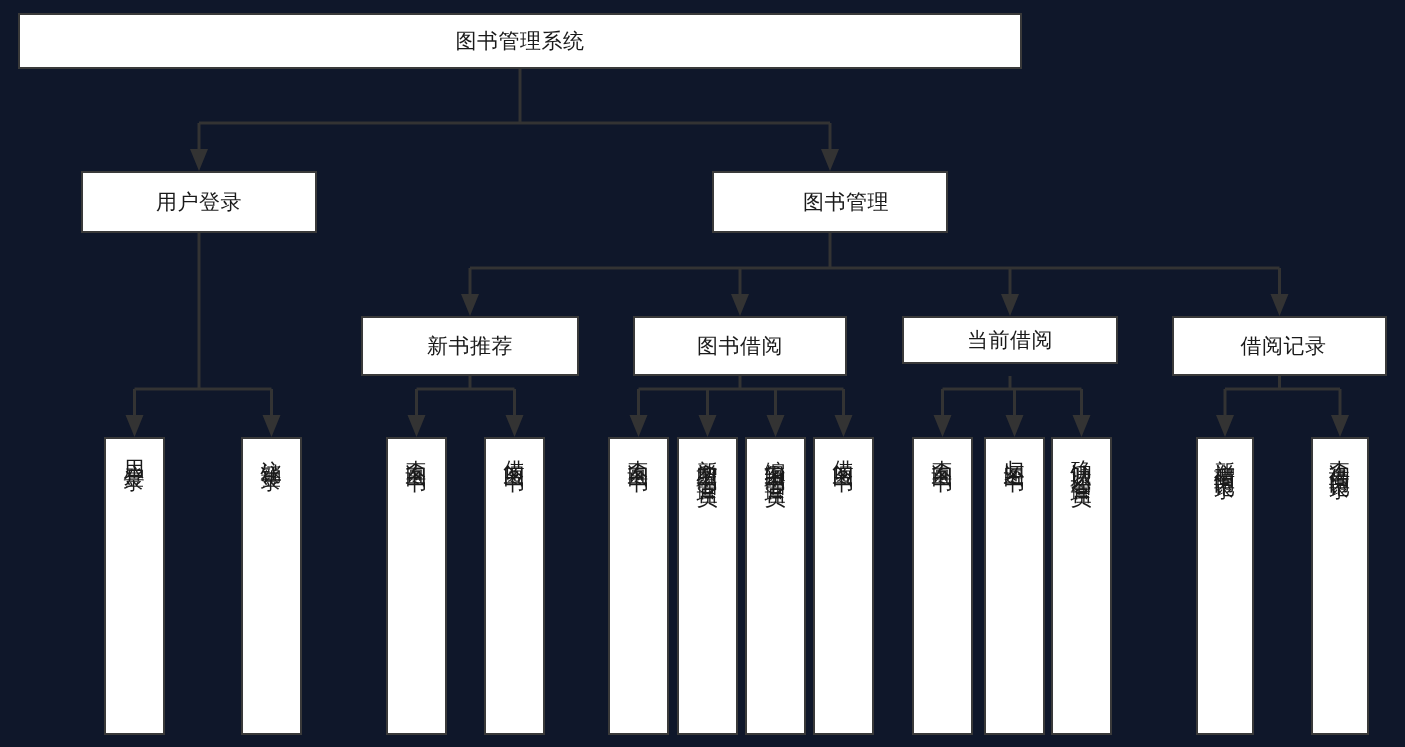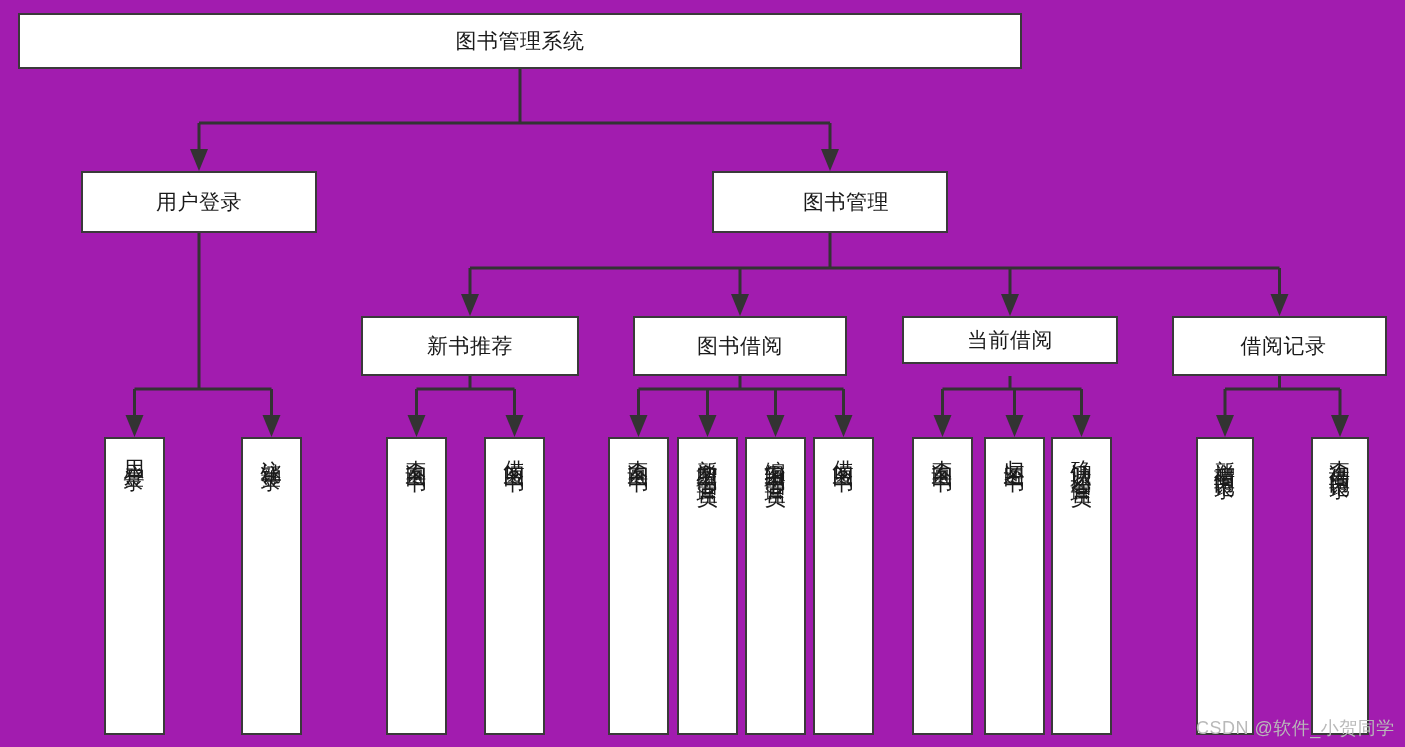--- a/index.html
+++ b/index.html
@@ -7,21 +7,21 @@
     padding: 0;
     background: #ffffff;
   }
   body {
     font-family: "Liberation Sans", "DejaVu Sans", sans-serif;
   }
   #canvas {
     position: relative;
     width: 1405px;
     height: 747px;
-    background: #a21caf;
+    background: #0f172a;
     overflow: hidden;
   }
   #edges {
     position: absolute;
     left: 0;
     top: 0;
     width: 1405px;
     height: 747px;
   }
   .node {
@@ -180,14 +180,13 @@
       <div class="node vert" style="left: 1051px; top: 437px; width: 61px; height: 298px;">
         <span class="label">确认归还（管理员）</span>
       </div>
       <div class="node vert" style="left: 1196px; top: 437px; width: 58px; height: 298px;">
         <span class="label">新增借阅记录</span>
       </div>
       <div class="node vert" style="left: 1311px; top: 437px; width: 58px; height: 298px;">
         <span class="label">查询借阅记录</span>
       </div>
     </div>
-  <div class="watermark" style="left:1196px; top:716px;">CSDN @软件_小贺同学</div>
 </div>
 
 </body></html>

